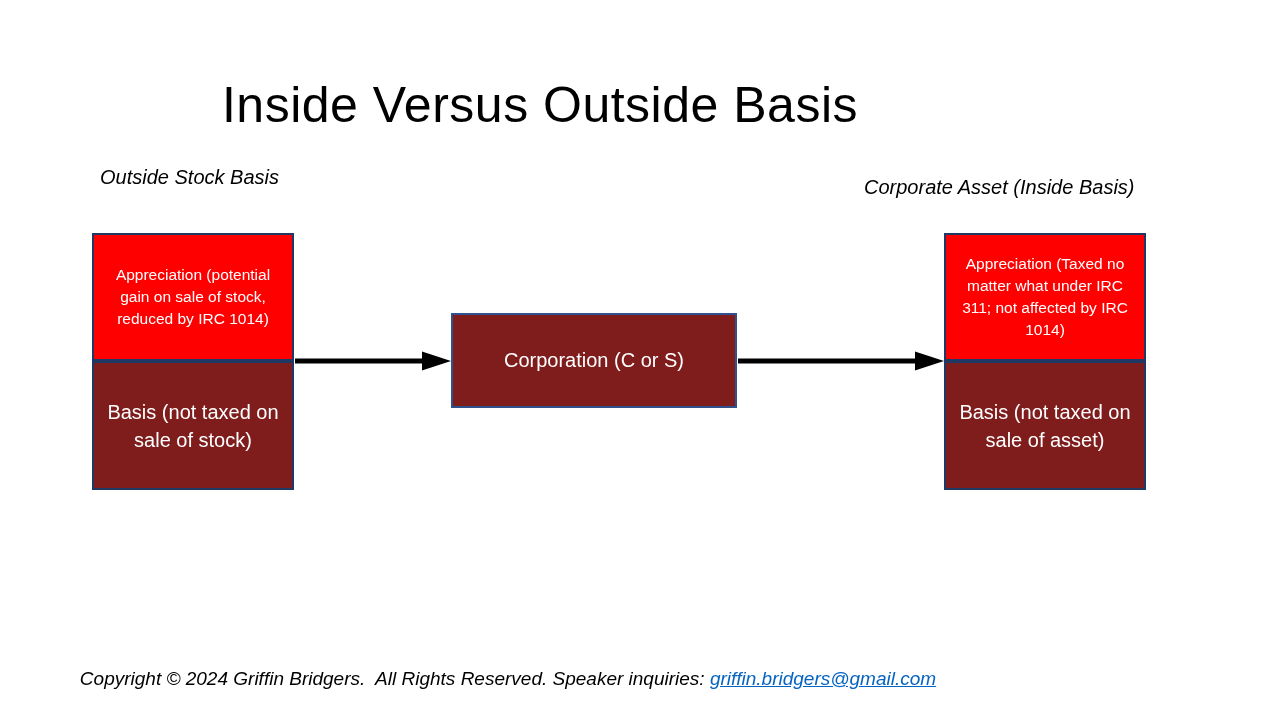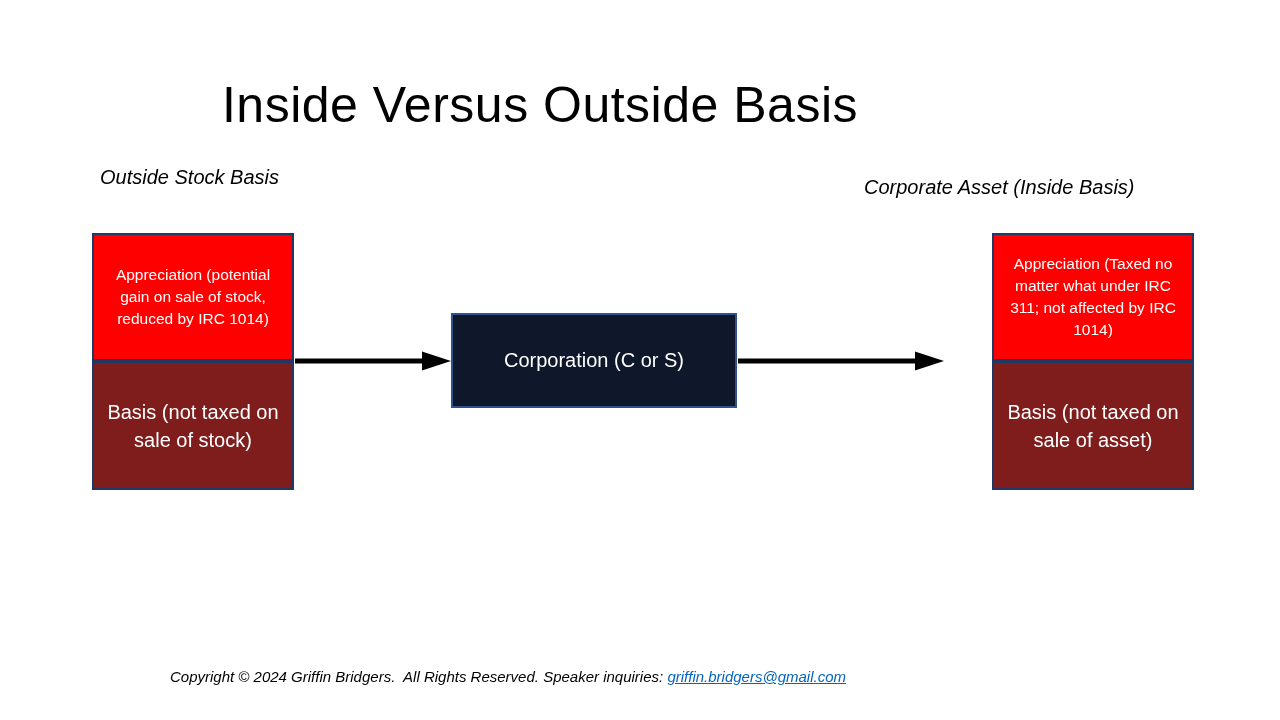--- a/index.html
+++ b/index.html
@@ -39,43 +39,43 @@
     justify-content: center;
     text-align: center;
     color: #ffffff;
   }
   .stack-box { width: 202px; border: 2px solid #1F3864; }
 
   .red-box   { background: #FF0000; height: 128px; top: 233px; font-size: 15.5px; line-height: 22px; padding: 0 6px; }
   .green-box { background: #7f1d1d; height: 129px; top: 361px; font-size: 20px;   line-height: 28px; padding: 0 10px; }
 
   .left-stack  { left: 92px; }
-  .right-stack { left: 992px; }
+  .right-stack { left: 944px; }
 
   .blue-box {
     left: 451px; top: 313px;
     width: 286px; height: 95px;
-    background: #0f172a;
+    background: #7f1d1d;
     border: 2px solid #2F528F;
     font-size: 20px;
   }
 
   .arrows-layer {
     position: absolute;
     left: 0; top: 0;
     width: 1280px; height: 720px;
     pointer-events: none;
   }
 
   .slide-footer {
     position: absolute;
     top: 668px; left: 0;
     width: 1016px;
     text-align: center;
-    font-size: 15px;
+    font-size: 19px;
     font-style: italic;
     color: #000000;
   }
   .slide-footer .copy-text { white-space: pre-wrap; }
   .email-link {
     color: #0563C1;
     text-decoration: underline;
     cursor: pointer;
     font-style: italic;
   }

